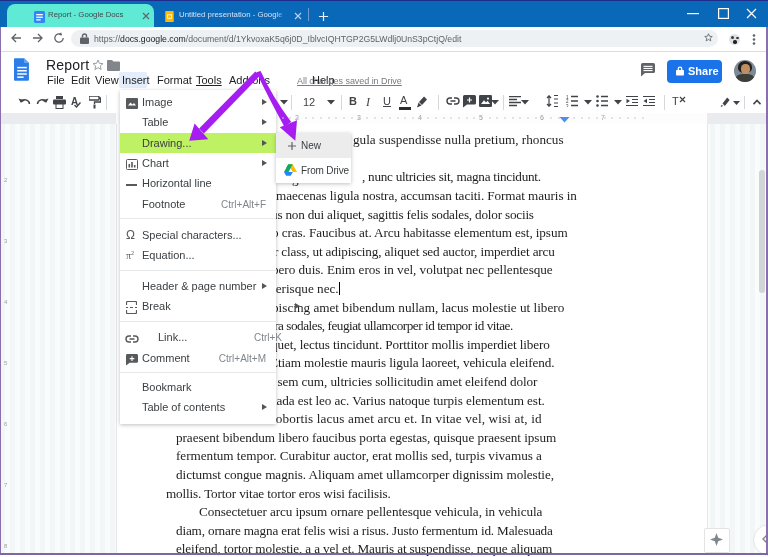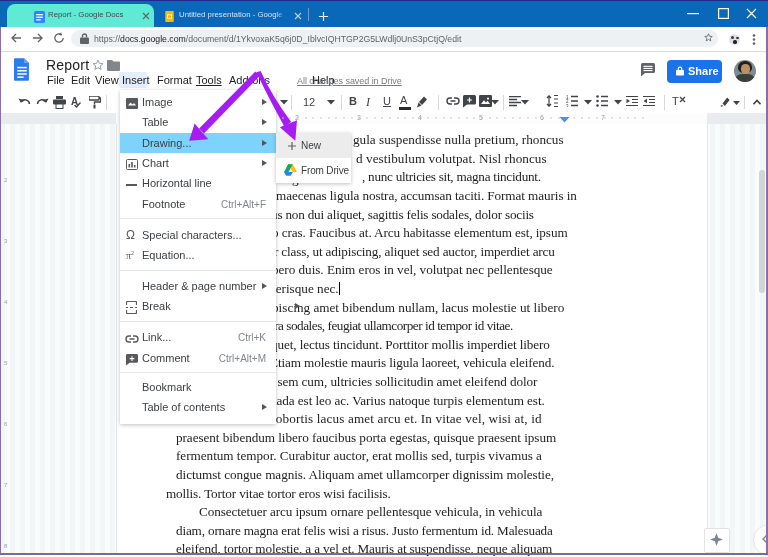--- a/index.html
+++ b/index.html
@@ -86,21 +86,20 @@
     <div style="position:absolute;left:6.5px;top:4px;width:9px;height:10px;border-radius:45%;background:#bd8f63;"></div>
     <div style="position:absolute;left:2px;top:14px;width:18px;height:9px;border-radius:40% 40% 0 0;background:#3a3f3a;"></div>
   </div>
 <div class="abs" id="toolbar"></div>
 <div class="abs" id="hruler"></div>
 <div class="abs" id="hrulerwhite"></div>
 <div class="abs" id="vruler"></div>
 <div class="abs" id="canvas">
 <div id="page"></div>
 <div class="dline" style="left:353px;top:8px;letter-spacing:0.000px;">gula suspendisse nulla pretium, rhoncus</div>
-<div class="dline" style="left:356px;top:27px;letter-spacing:0.059px;">d vestibulum volutpat. Nisl rhoncus</div>
 <div class="dline" style="left:292px;top:46.5px;">g</div>
 <div class="dline" style="left:362px;top:45px;letter-spacing:-0.270px;">, nunc ultricies sit, magna tincidunt.</div>
 <div class="dline" style="left:276px;top:64px;letter-spacing:-0.089px;">maecenas ligula nostra, accumsan taciti. Format mauris in</div>
 <div class="dline" style="left:271px;top:83px;letter-spacing:-0.200px;">us non dui aliquet, sagittis felis sodales, dolor sociis</div>
 <div class="dline" style="left:272px;top:101px;letter-spacing:-0.091px;">o cras. Faucibus at. Arcu habitasse elementum est, ipsum</div>
 <div class="dline" style="left:274px;top:120px;letter-spacing:-0.158px;">r class, ut adipiscing, aliquet sed auctor, imperdiet arcu</div>
 <div class="dline" style="left:272px;top:138px;letter-spacing:-0.038px;">bero duis. Enim eros in vel, volutpat nec pellentesque</div>
 <div class="dline" style="left:272px;top:157px;letter-spacing:0.000px;">lerisque nec.<span style="display:inline-block;width:1.3px;height:13px;background:#000;vertical-align:-2px;"></span></div>
 <div class="dline" style="left:272px;top:176px;letter-spacing:0.000px;">piscing amet bibendum nullam, lacus molestie ut libero</div>
 <div class="dline" style="left:271px;top:194px;letter-spacing:-0.471px;">tra sodales, feugiat ullamcorper id tempor id vitae.</div>
@@ -122,21 +121,21 @@
 <div class="abs" id="collapsecircle"></div>
 <div class="abs" id="menu">
 <div class="mi" style="top:2px;">
       <span class="lbl">Image</span>
       <span class="arr"></span>
     </div>
 <div class="mi" style="top:22.3px;">
       <span class="lbl">Table</span>
       <span class="arr"></span>
     </div>
-<div class="mi" style="top:42.6px;background:#7dd3fc;">
+<div class="mi" style="top:42.6px;background:#bef264;">
       <span class="lbl">Drawing...</span>
       <span class="arr"></span>
     </div>
 <div class="mi" style="top:62.9px;">
       <span class="lbl">Chart</span>
       <span class="arr"></span>
     </div>
 <div class="mi" style="top:83.2px;">
       <span class="lbl">Horizontal line</span>
     </div>
@@ -154,21 +153,21 @@
 <div class="msep" style="top:180.2px;"></div>
 <div class="mi" style="top:185.9px;">
       <span class="lbl">Header &amp; page number</span>
       <span class="arr"></span>
     </div>
 <div class="mi" style="top:206.2px;padding-left:33px;">
       <span class="lbl">Break</span>
       <span class="arr"></span>
     </div>
 <div class="msep" style="top:231.2px;"></div>
-<div class="mi" style="top:237.2px;">
+<div class="mi" style="top:237.2px;margin-left:16px;">
       <span class="lbl">Link...</span>
       <span class="sc">Ctrl+K</span>
     </div>
 <div class="mi" style="top:257.5px;">
       <span class="lbl">Comment</span>
       <span class="sc">Ctrl+Alt+M</span>
     </div>
 <div class="msep" style="top:282.4px;"></div>
 <div class="mi" style="top:287.1px;">
       <span class="lbl">Bookmark</span>

